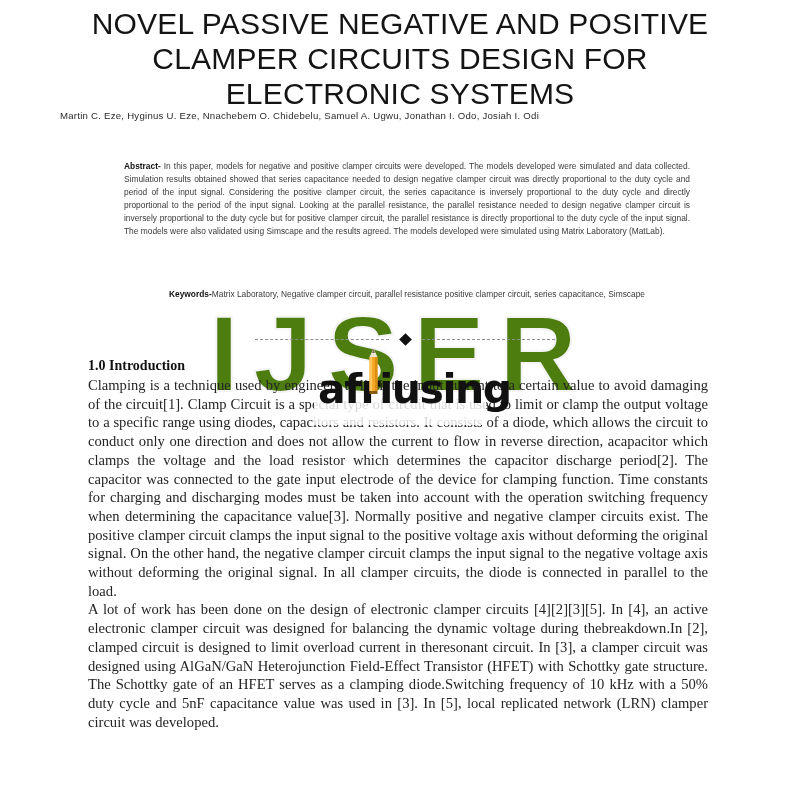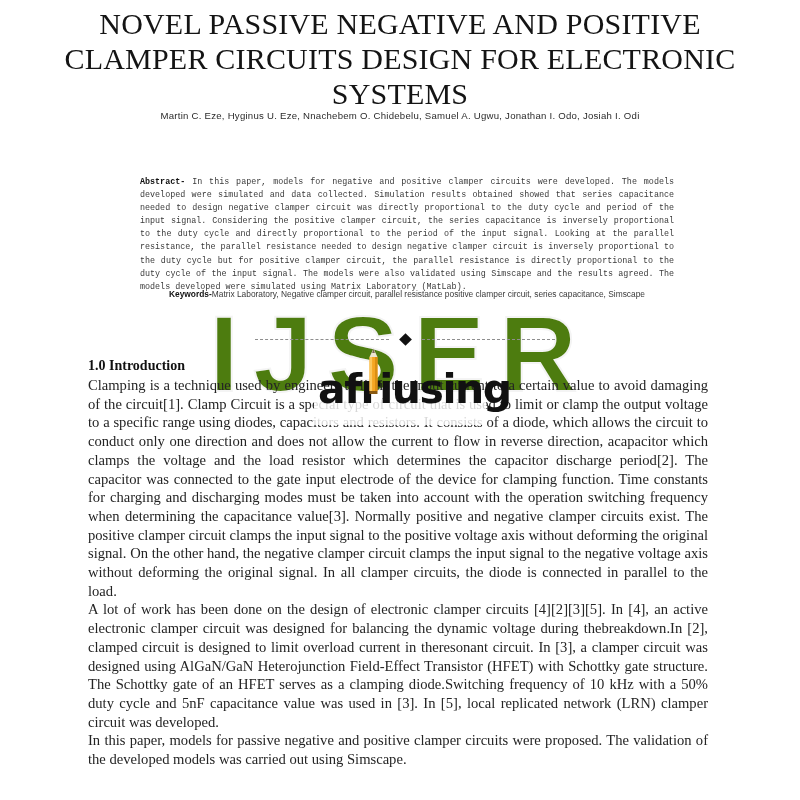--- a/index.html
+++ b/index.html
@@ -43,58 +43,57 @@
     z-index: 1;
   }
 
   
   .title {
     position: absolute;
     left: 60px;
     top: -14px;
     width: 680px;
     text-align: center;
-    font-family: Liberation Serif, serif;
+    font-family: Liberation Sans, sans-serif;
     font-weight: 400;
     font-size: 30px;
     line-height: 35px;
     letter-spacing: 0.2px;
     color: #141414;
     z-index: 3;
   }
 
   
   .authors {
     position: absolute;
     left: 60px;
     top: 110px;
     width: 680px;
-    text-align: center;
     font-family: "Liberation Sans", sans-serif;
     font-size: 9.6px;
     letter-spacing: 0.25px;
     color: #2b2b2b;
     z-index: 3;
   }
 
   
   .abstract-block {
     position: absolute;
     left: 124px;
     top: 160px;
     width: 566px;
     z-index: 3;
   }
   .abstract-para {
-    font-family: Liberation Mono, monospace;
+    font-family: Liberation Sans, sans-serif;
     font-size: 8.4px;
     line-height: 13.1px;
     text-align: justify;
     color: #3a3a3a;
-    margin: 16px;
+    margin: 0;
   }
   .abstract-para .lbl {
     font-weight: 700;
     color: #111;
   }
   .keywords-para {
     font-family: "Liberation Sans", sans-serif;
     font-size: 8.4px;
     line-height: 13.1px;
     text-align: center;
@@ -224,21 +223,20 @@
   <div class="separator">
     <span class="sep-dash"></span>
     <span class="sep-diamond"></span>
     <span class="sep-dash"></span>
   </div>
 
   <div class="body-col">
     <div class="section-head">1.0 Introduction</div>
     <p class="body-para">Clamping is a technique used by engineers to limit the input current to a certain value to avoid damaging of the circuit[1]. Clamp Circuit is a special type of circuit that is used to limit or clamp the output voltage to a specific range using diodes, capacitors and resistors. It consists of a diode, which allows the circuit to conduct only one direction and does not allow the current to flow in reverse direction, acapacitor which clamps the voltage and the load resistor which determines the capacitor discharge period[2]. The capacitor was connected to the gate input electrode of the device for clamping function. Time constants for charging and discharging modes must be taken into account with the operation switching frequency when determining the capacitance value[3]. Normally positive and negative clamper circuits exist. The positive clamper circuit clamps the input signal to the positive voltage axis without deforming the original signal. On the other hand, the negative clamper circuit clamps the input signal to the negative voltage axis without deforming the original signal. In all clamper circuits, the diode is connected in parallel to the load.</p>
     <p class="body-para">A lot of work has been done on the design of electronic clamper circuits [4][2][3][5]. In [4], an active electronic clamper circuit was designed for balancing the dynamic voltage during thebreakdown.In [2], clamped circuit is designed to limit overload current in theresonant circuit. In [3], a clamper circuit was designed using AlGaN/GaN Heterojunction Field-Effect Transistor (HFET) with Schottky gate structure. The Schottky gate of an HFET serves as a clamping diode.Switching frequency of 10 kHz with a 50% duty cycle and 5nF capacitance value was used in [3]. In [5],  local replicated network (LRN) clamper circuit was developed.</p>
-    <p class="body-para">In this paper, models for passive negative and positive clamper circuits were proposed. The validation of the developed models was carried out using Simscape.</p>
   </div>
 
   <div class="logo-watermark">
     <span class="logo-text">
       <span class="logo-halo"></span><span>afr</span><span>i</span><span>using</span>
       <svg class="pencil" viewBox="0 0 11 46">
         <rect x="1.5" y="9" width="8" height="34" fill="#F5A623"></rect>
         <rect x="1.5" y="9" width="2.6" height="34" fill="#FBC85F"></rect>
         <rect x="7.0" y="9" width="2.5" height="34" fill="#D98E12"></rect>
         <polygon points="1.5,9 5.5,0.5 9.5,9" fill="#EDE6D2"></polygon>

